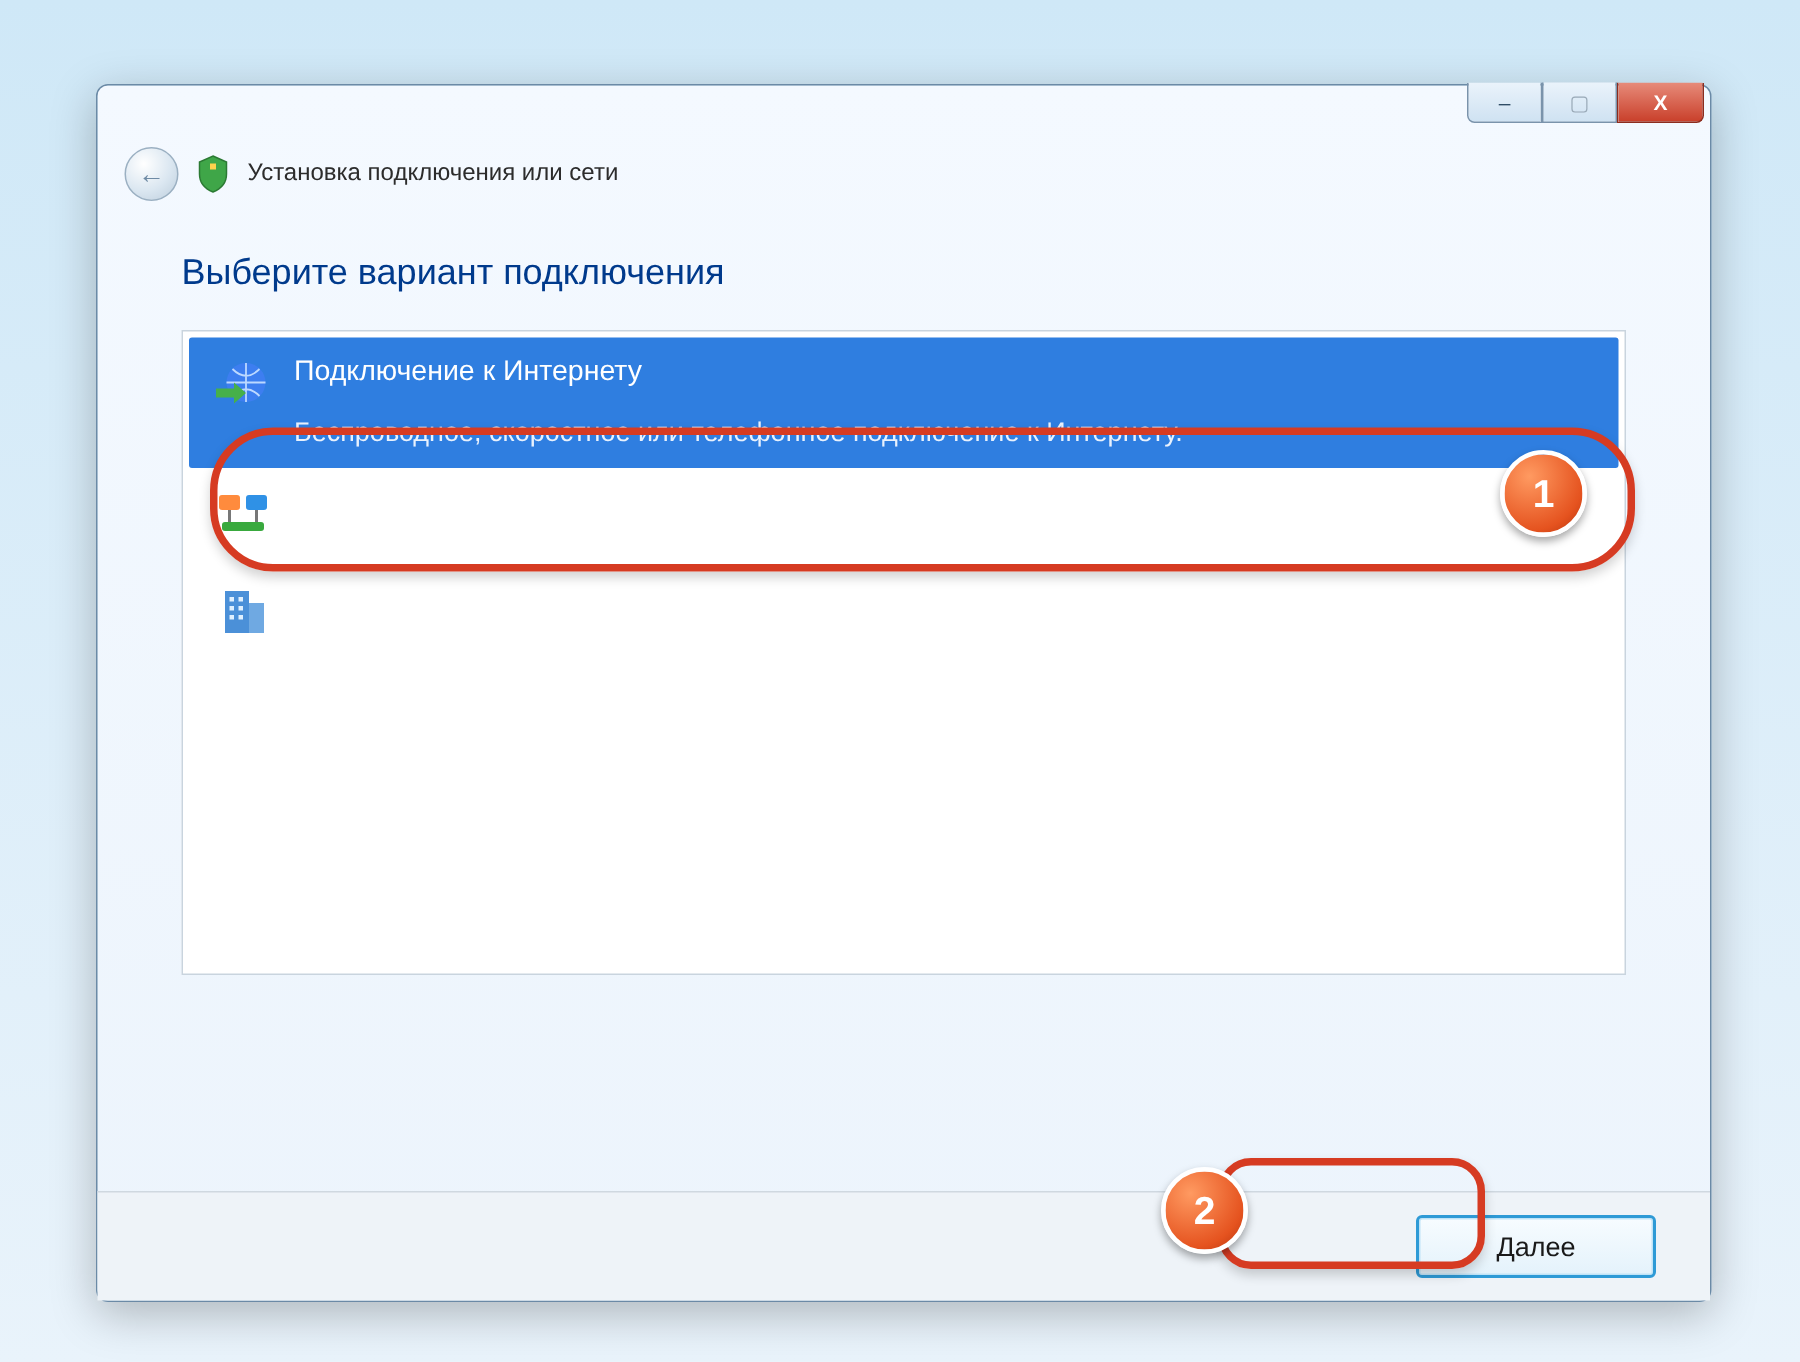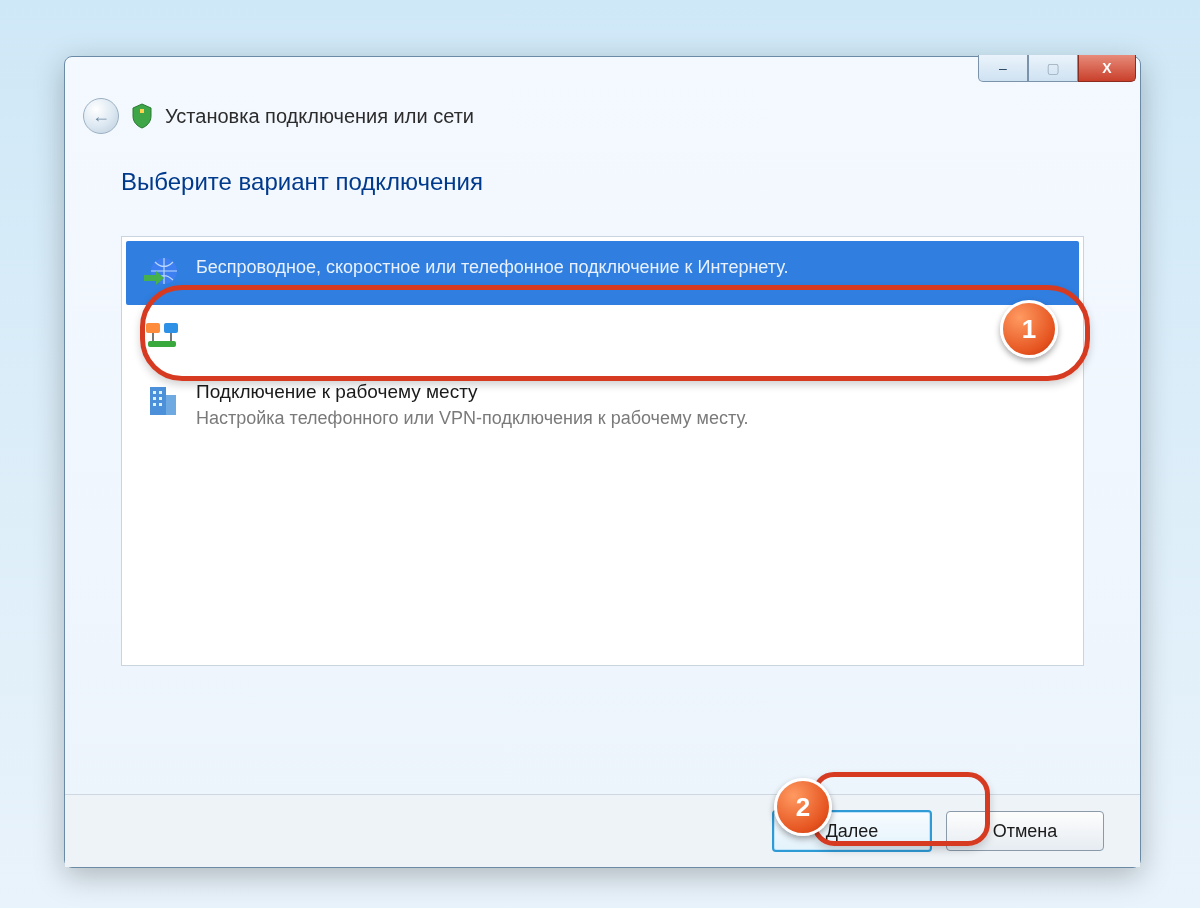--- a/index.html
+++ b/index.html
@@ -14,30 +14,30 @@
        display:flex;align-items:center;justify-content:center;color:#2f4d66;font-size:14px}
   .ctl:first-child{border-bottom-left-radius:5px}
   .ctl.close{background:linear-gradient(#e78b7a,#c9402b);color:#fff;border-color:#8c2c1e;border-bottom-right-radius:5px;width:56px;font-weight:bold}
   .ctl.max{color:#9aaab8}
   
   .header{display:flex;align-items:center;gap:12px;padding:8px 18px 0 18px}
   .back{width:34px;height:34px;border-radius:50%;background:radial-gradient(circle at 35% 30%,#fff,#dbe7f1 55%,#bccddc);
         border:1px solid #9bb0c2;display:flex;align-items:center;justify-content:center;color:#6e8aa4;font-size:18px}
   .shield{width:22px;height:26px;position:relative}
   .shield svg{width:22px;height:26px}
-  .wtitle{font-size:20px;color:#2c2c2c}
+  .wtitle{font-size:16px;color:#2c2c2c}
   
   .content{padding:34px 56px 0 56px}
-  .heading{color:#003a8c;font-size:24px;margin-bottom:40px}
+  .heading{color:#003a8c;font-size:24px;margin-bottom:24px}
   .listbox{border:1px solid #c9d4de;background:#fff;height:420px;position:relative;padding:4px}
   .opt{display:flex;align-items:flex-start;gap:14px;padding:12px 16px;border-radius:2px}
   .opt .ico{width:40px;height:40px;flex:0 0 40px;display:flex;align-items:center;justify-content:center}
   .opt .txt{padding-top:0}
   .opt .t1{font-size:19px;color:#1a1a1a;line-height:1.2}
-  .opt .t2{font-size:18px;color:#7a7a7a;line-height:1.35;margin-top:2px}
+  .opt .t2{font-size:18px;color:#7a7a7a;line-height:1.35;margin-top:16px}
   .opt.selected{background:#2f7ee0}
   .opt.selected .t1{color:#fff}
   .opt.selected .t2{color:#e8f1fd}
   
   .callout1{position:absolute;left:140px;top:285px;width:940px;height:86px;border:5px solid #d63b22;border-radius:42px;
             box-shadow:0 4px 8px rgba(0,0,0,.18);pointer-events:none}
   .badge{position:absolute;width:52px;height:52px;border-radius:50%;
          background:radial-gradient(circle at 32% 28%,#ff9a61,#e5531f 70%,#b6330c);
          border:3px solid #fff;box-shadow:0 3px 6px rgba(0,0,0,.35);
          display:flex;align-items:center;justify-content:center;color:#fff;font-size:26px;font-weight:bold}
@@ -88,20 +88,21 @@
 
         <div class="opt selected">
           <div class="ico ico-globe">
             <svg viewBox="0 0 40 40">
                 <circle cx="22" cy="18" r="13" fill="#3d7ef0"></circle>
                 <path d="M9 18 H35 M22 5 V31 M13 9 Q22 18 31 9 M13 27 Q22 18 31 27" stroke="#bcd8ff" stroke-width="1.2" fill="none"></path>
                 <path d="M2 30 L14 30 L14 26 L22 33 L14 40 L14 36 L2 36 Z" transform="translate(0,-8)" fill="#46b04a"></path>
               </svg>
           </div>
           <div class="txt">
+            <div class="t1">Подключение к Интернету</div>
             <div class="t2">Беспроводное, скоростное или телефонное подключение к Интернету.</div>
           </div>
         </div>
 
         <div class="opt">
           <div class="ico ico-net">
             <svg viewBox="0 0 40 40">
                 <rect x="4" y="6" width="14" height="10" rx="2" fill="#ff8b3d"></rect>
                 <rect x="22" y="6" width="14" height="10" rx="2" fill="#2f91e6"></rect>
                 <rect x="6" y="24" width="28" height="6" rx="2" fill="#39a93e"></rect>
@@ -120,33 +121,28 @@
                 <g fill="#dff0ff">
                   <rect x="11" y="10" width="3" height="3"></rect>
                   <rect x="17" y="10" width="3" height="3"></rect>
                   <rect x="11" y="16" width="3" height="3"></rect>
                   <rect x="17" y="16" width="3" height="3"></rect>
                   <rect x="11" y="22" width="3" height="3"></rect>
                   <rect x="17" y="22" width="3" height="3"></rect>
                 </g>
               </svg>
           </div>
-          <div class="txt">
-            <div class="t1">Подключение к рабочему месту</div>
-            <div class="t2">Настройка телефонного или VPN-подключения к рабочему месту.</div>
-          </div>
         </div>
 
 
       </div>
     </div>
 
     <div class="footer">
       <div class="btn primary">Далее</div>
-      <div class="btn">Отмена</div>
     </div>
 
   </div>
 
   <div class="callout1"></div>
   <div class="badge badge1">1</div>
   <div class="callout2"></div>
   <div class="badge badge2">2</div>
 </div>
 

